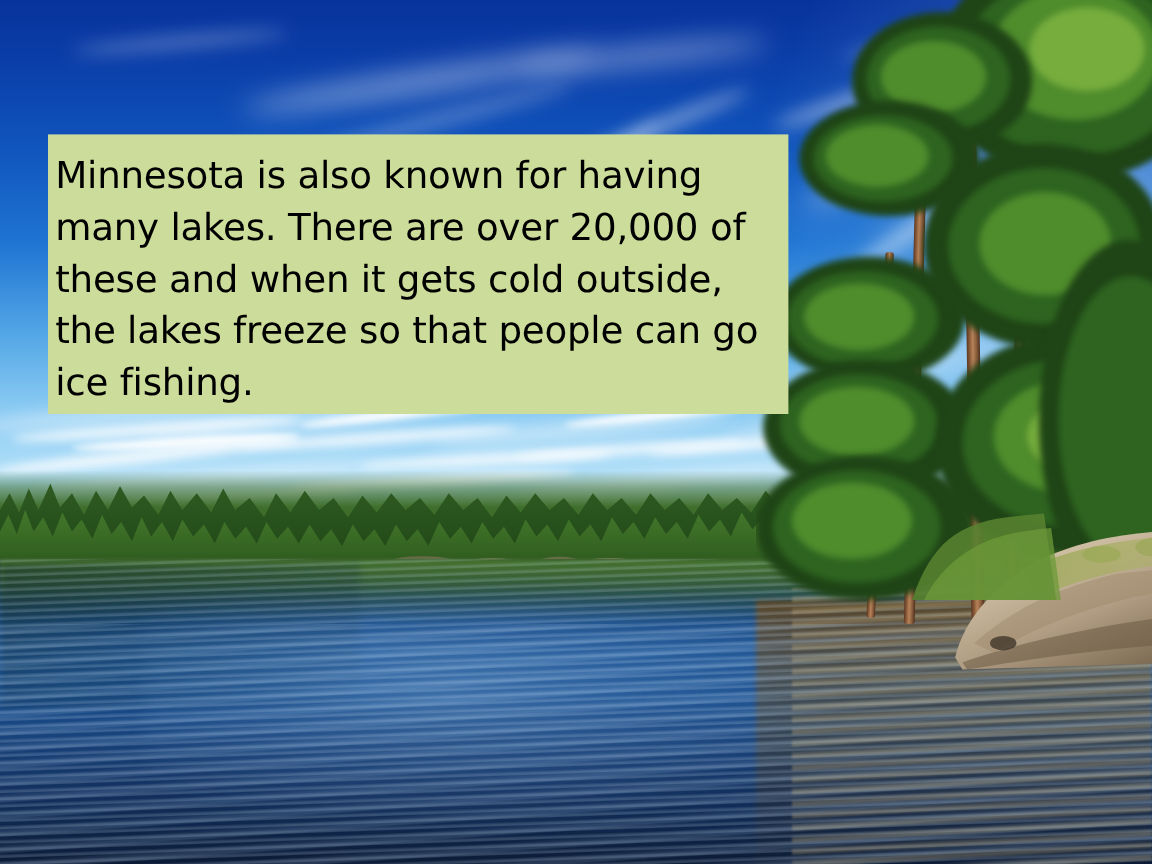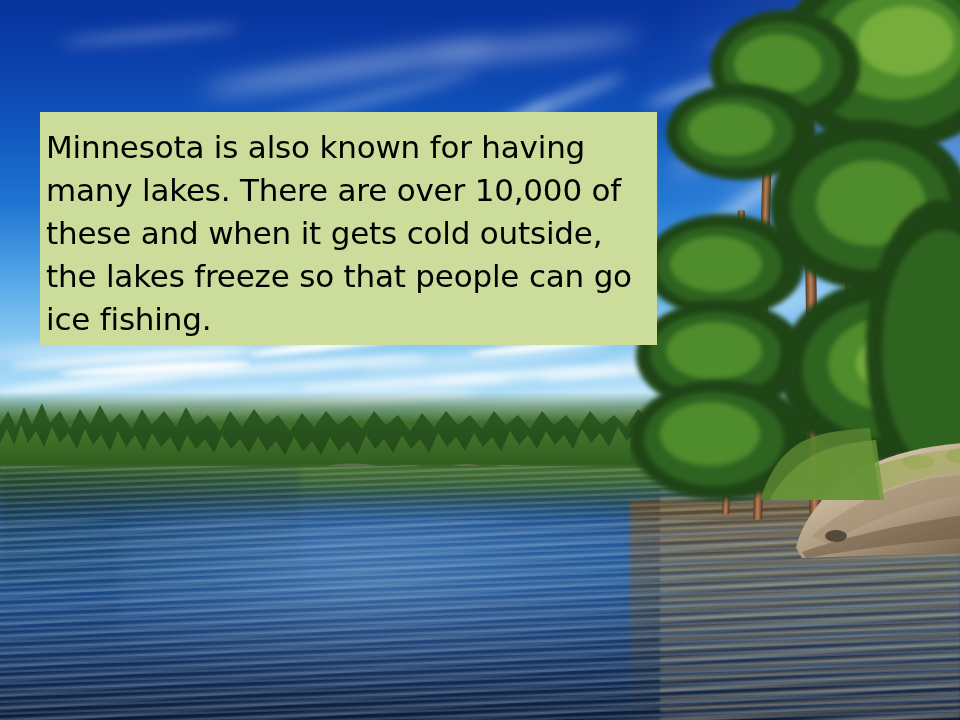--- a/index.html
+++ b/index.html
@@ -442,16 +442,16 @@
     </svg>
 
     <svg width="140" height="80" viewBox="0 0 140 80" style="position:absolute; left:760px; top:420px;">
       <path fill="#57812f" opacity="0.9" d="M0,80 C8,56 18,40 30,30 C44,18 64,12 88,10 L110,8 L120,80 Z"></path>
       <path fill="#6d9a3a" opacity="0.75" d="M10,80 C20,60 34,46 52,36 C70,26 92,22 116,20 L124,80 Z"></path>
     </svg>
 
   </div>
 
   <div id="caption-box">
-    <p id="caption-text">Minnesota is also known for having many lakes. There are over 10,000 of these and when it gets cold outside, the lakes freeze so that people can go ice fishing.</p>
+    <p id="caption-text">Minnesota is also known for having many lakes. There are over 20,000 of these and when it gets cold outside, the lakes freeze so that people can go ice fishing.</p>
   </div>
 
 </div>
 
 </body></html>

